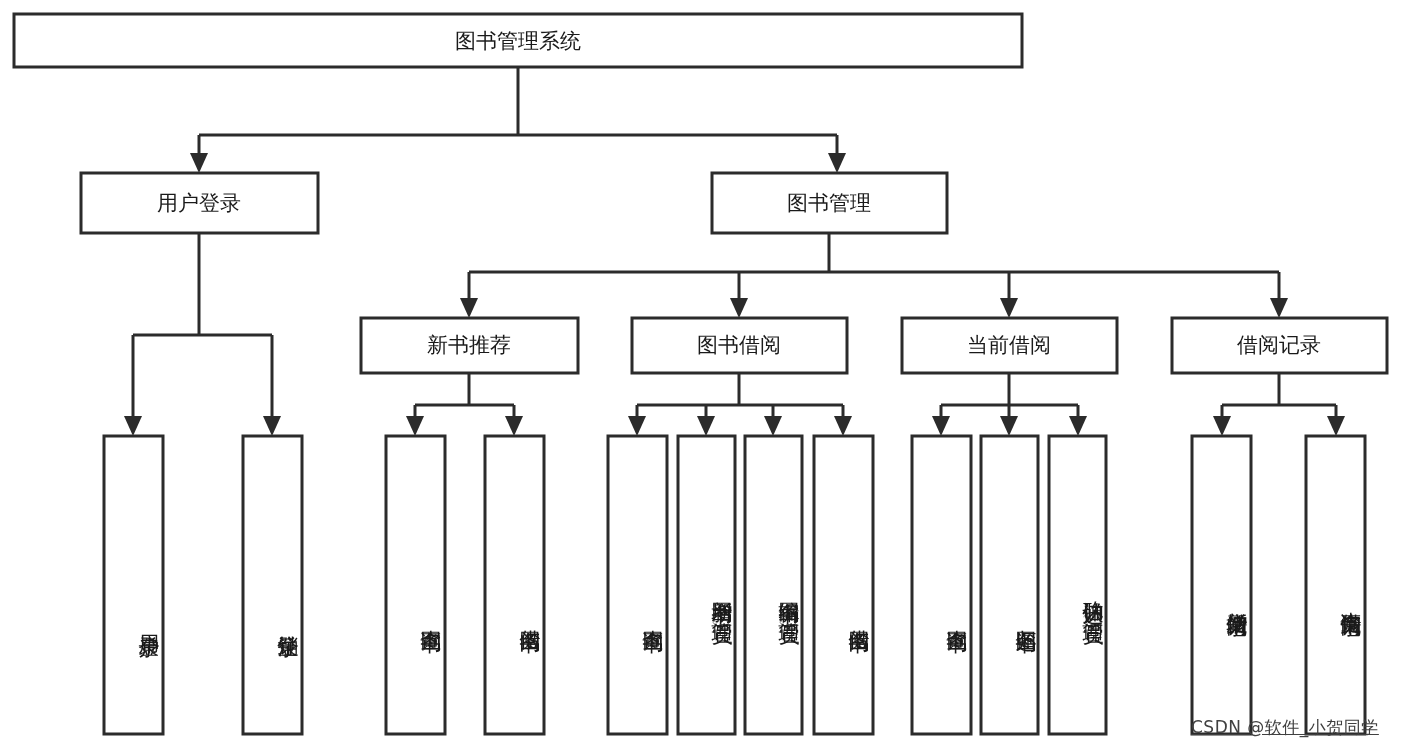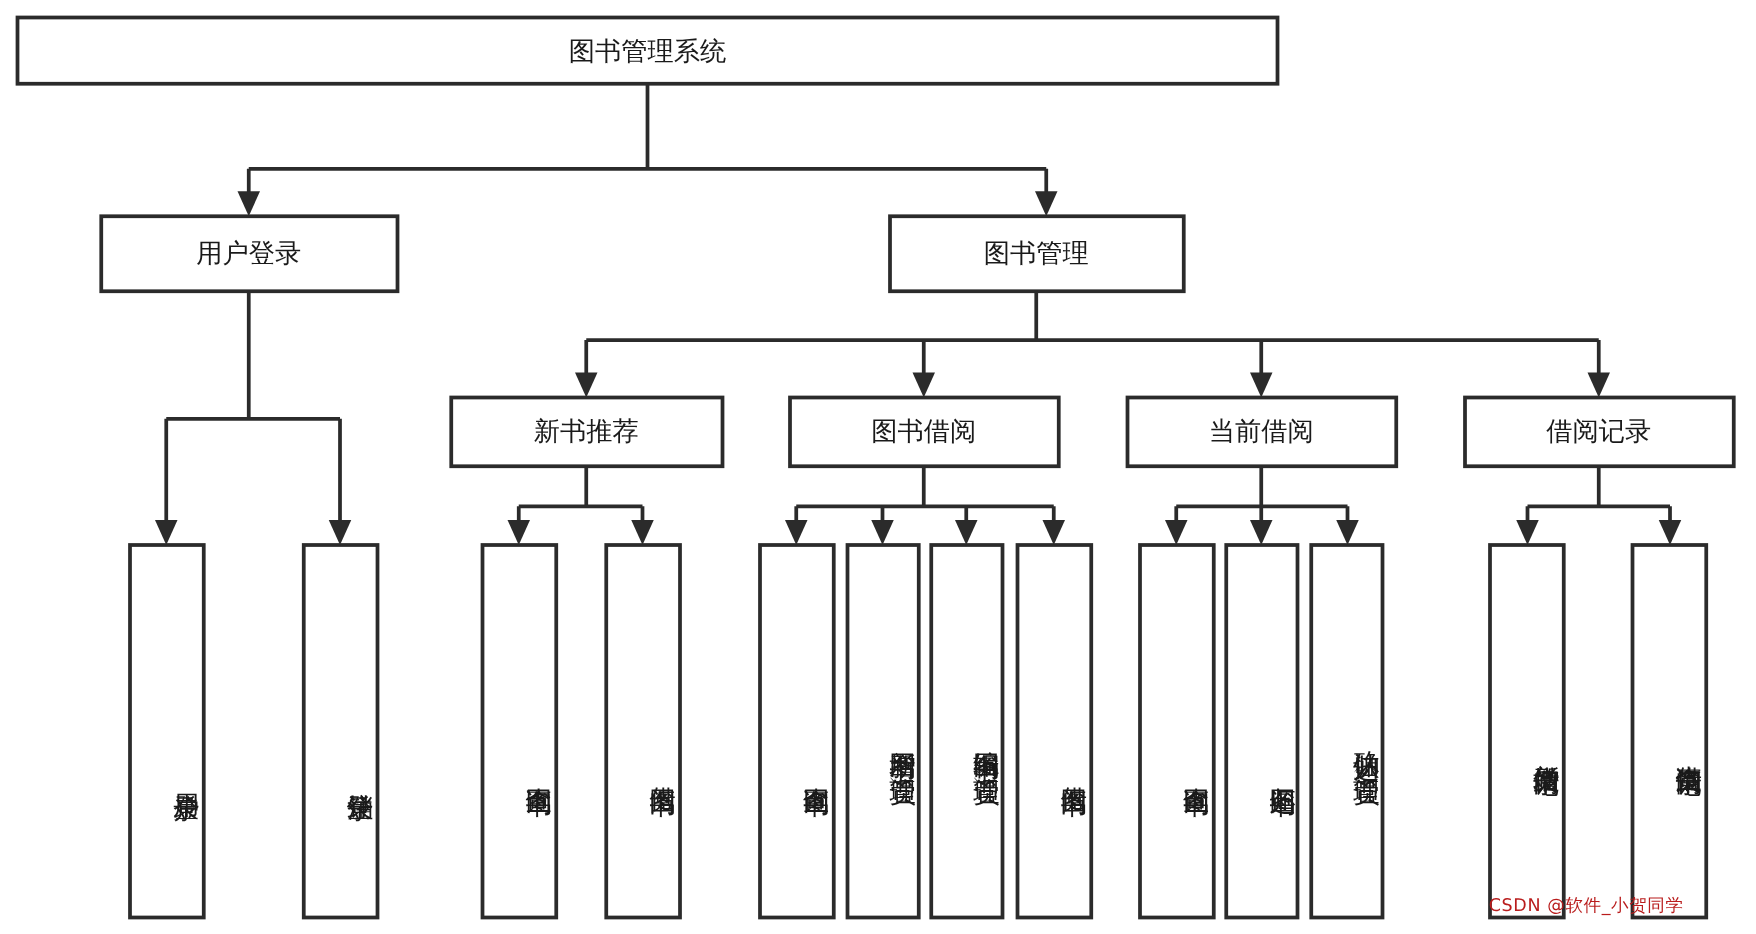--- a/index.html
+++ b/index.html
@@ -62,24 +62,25 @@
     align-items: flex-start;
     justify-content: center;
     pointer-events: none;
   }
   .vlabel.two-col {
     writing-mode: vertical-rl;
   }
   .watermark {
     position: absolute;
     font-family: "DejaVu Sans", "Liberation Sans", sans-serif;
-    font-size: 14px;
-    color: #b91c1c;
+    font-size: 17px;
+    color: #404040;
     white-space: nowrap;
     letter-spacing: 0.5px;
+    text-decoration: underline;
   }
 </style>
 </head>
 <body>
 
 <div id="diagram-root">
 
   <svg id="diagram-svg" viewBox="0 0 1405 747">
 
     <g>

